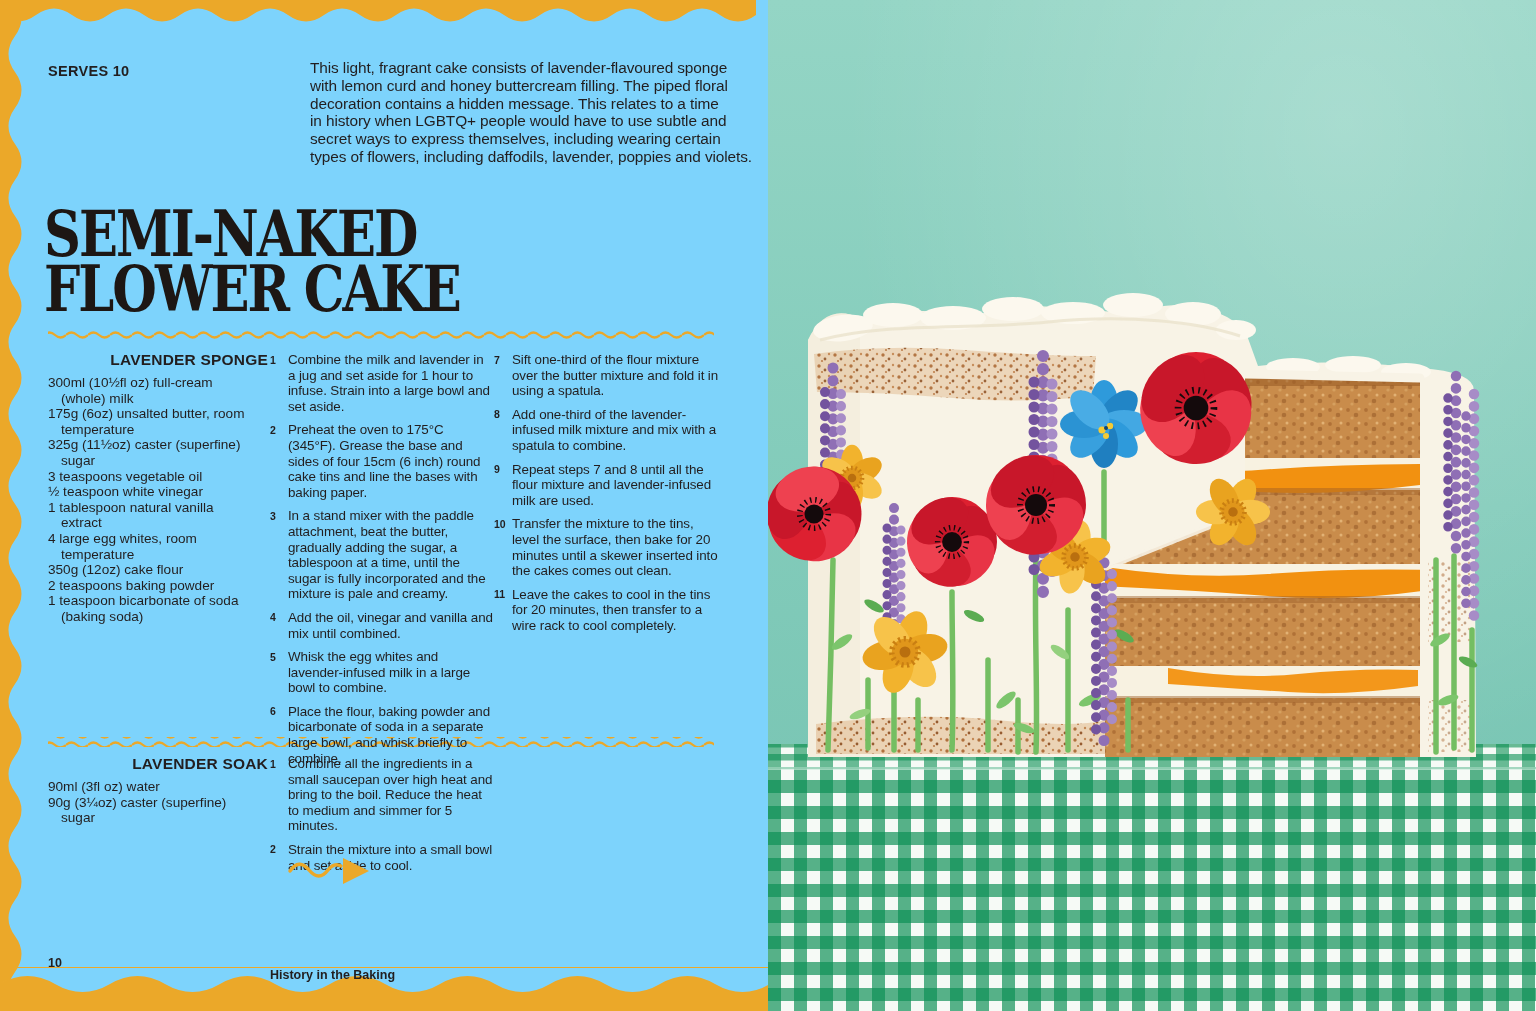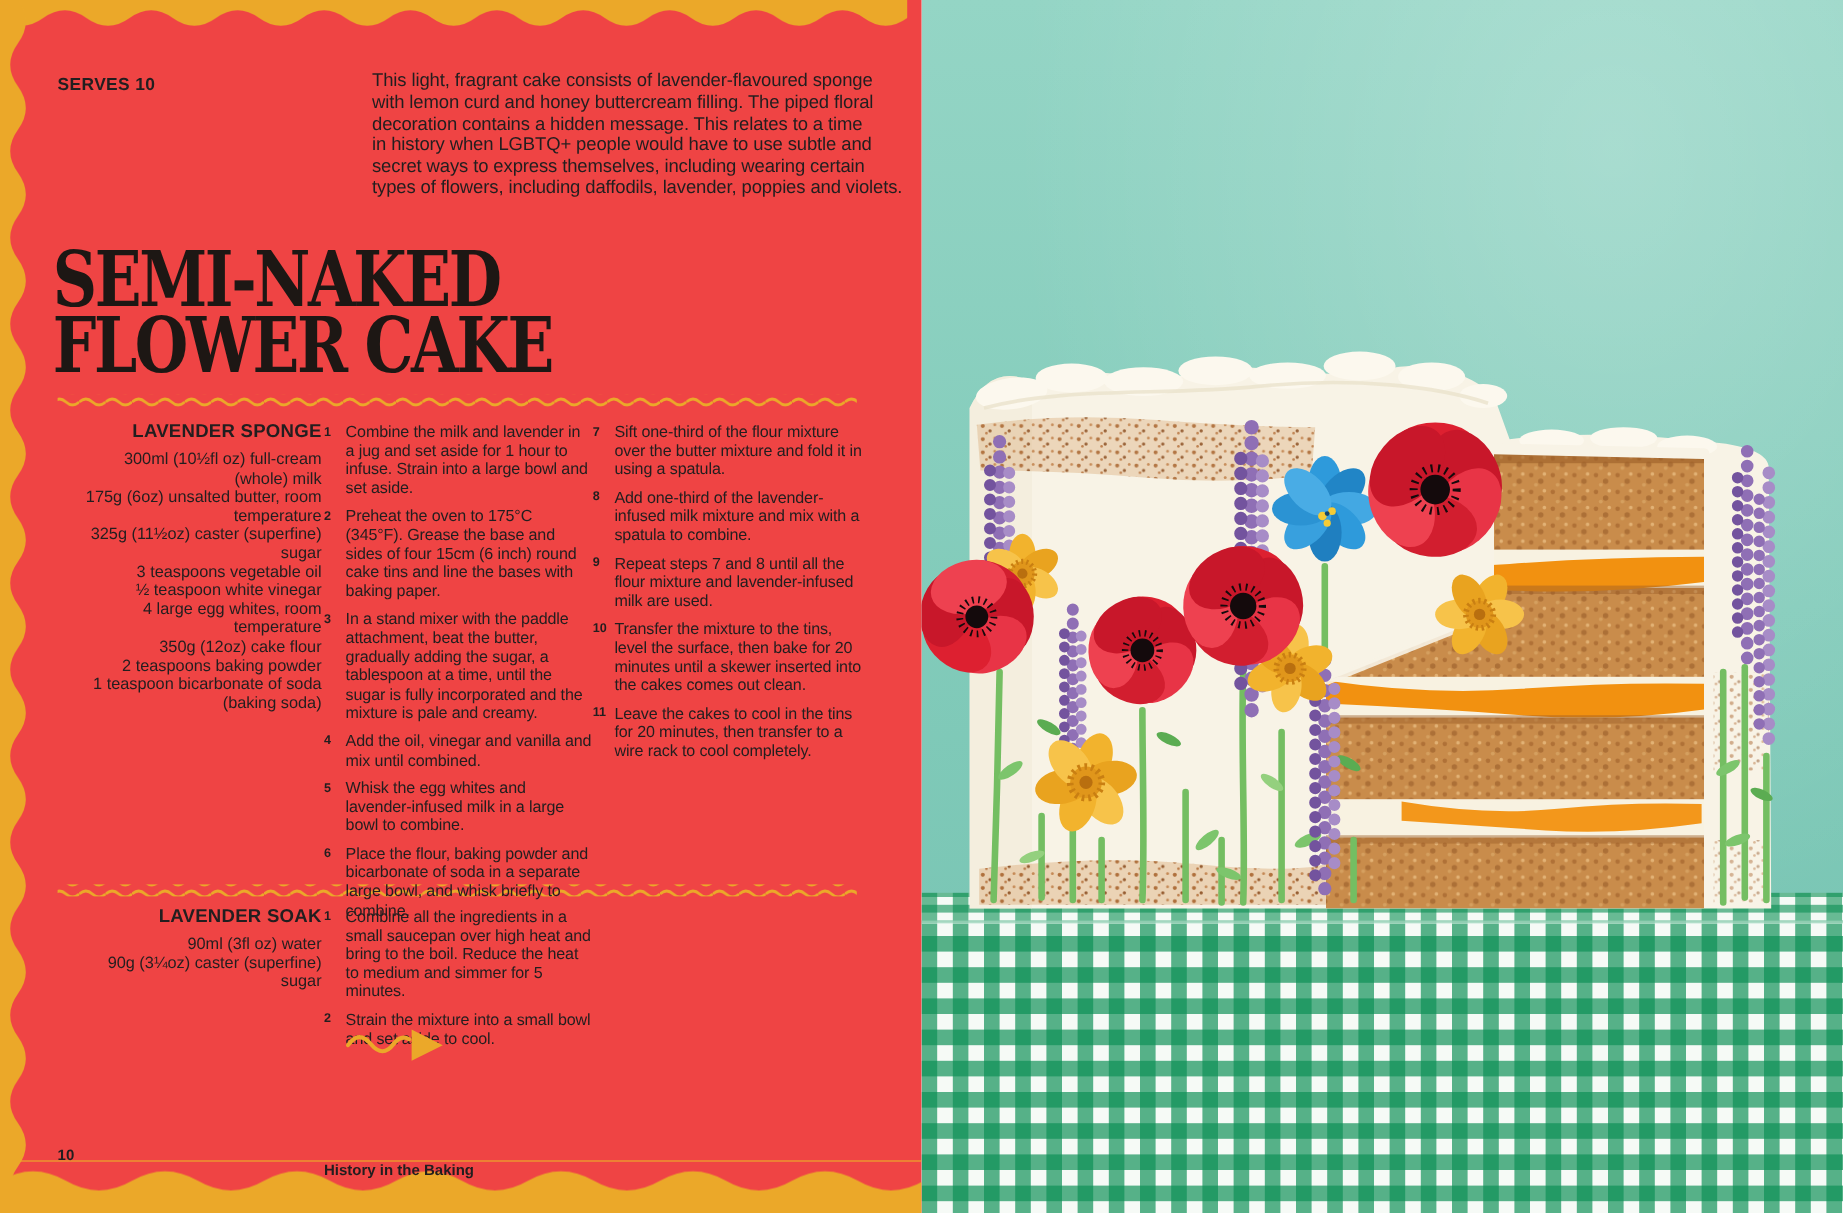--- a/index.html
+++ b/index.html
@@ -1,36 +1,36 @@
 <!DOCTYPE html>
 <html><head>
 <meta charset="utf-8">
 <style>
   html,body{margin:0;padding:0;background:#ffffff;}
   .spread{position:relative;width:1536px;height:1011px;overflow:hidden;background:#fff;
           font-family:"Liberation Sans",sans-serif;color:#221E1F;}
-  .page-left{position:absolute;left:0;top:0;width:768px;height:1011px;background:#ef4444;}
+  .page-left{position:absolute;left:0;top:0;width:768px;height:1011px;background:#7dd3fc;}
   .borders{position:absolute;left:0;top:0;z-index:2;pointer-events:none;}
   .content{position:absolute;left:0;top:0;width:768px;height:1011px;z-index:3;}
 
   .serves{position:absolute;left:48px;top:63px;font-size:14.5px;font-weight:bold;letter-spacing:.3px;}
   .intro{position:absolute;left:270px;top:59px;width:460px;font-size:15.4px;line-height:17.8px;
          white-space:pre-line;letter-spacing:-0.1px;margin-left:40px;}
 
   .title{position:absolute;left:44px;top:206px;margin:0;font-family:"DejaVu Serif",serif;
          font-weight:bold;font-size:64px;line-height:55px;letter-spacing:-2.5px;color:#1D1714;
          transform:scaleX(.8);transform-origin:0 0;white-space:nowrap;}
   .title span{display:block;}
 
   .col-heading{font-size:15.5px;font-weight:bold;margin:0 0 6px 0;letter-spacing:.2px;text-align:right;}
   .ing-col{position:absolute;width:220px;}
   #sponge-ing{left:48px;top:351px;}
   #soak-ing{left:48px;top:755px;}
   .ing-list{list-style:none;margin:0;padding:0;}
-  .ing-list li{font-size:13.6px;line-height:15.6px;padding-left:13px;text-indent:-13px;white-space:pre-line;text-align:right;}
+  .ing-list li{font-size:13.6px;line-height:15.6px;padding-left:13px;text-indent:-13px;white-space:pre-line;}
 
   .steps-col{position:absolute;width:224px;}
   #sponge-steps-a{left:270px;top:352px;}
   #sponge-steps-b{left:494px;top:352px;width:228px;}
   #soak-steps{left:270px;top:756px;}
   .step{display:flex;margin-bottom:8px;}
   .step-num{flex:none;width:18px;font-size:10.5px;font-weight:bold;padding-top:1.5px;}
   .step-text{font-size:13.4px;line-height:15.6px;letter-spacing:-0.1px;}
 
   .arrow-squiggle{position:absolute;left:286px;top:853px;}
@@ -96,20 +96,22 @@
             <li>175g (6oz) unsalted butter, room
 temperature</li>
 
             <li>325g (11½oz) caster (superfine)
 sugar</li>
 
             <li>3 teaspoons vegetable oil</li>
 
             <li>½ teaspoon white vinegar</li>
 
+            <li>1 tablespoon natural vanilla
+extract</li>
 
             <li>4 large egg whites, room
 temperature</li>
 
             <li>350g (12oz) cake flour</li>
 
             <li>2 teaspoons baking powder</li>
 
             <li>1 teaspoon bicarbonate of soda
 (baking soda)</li>

